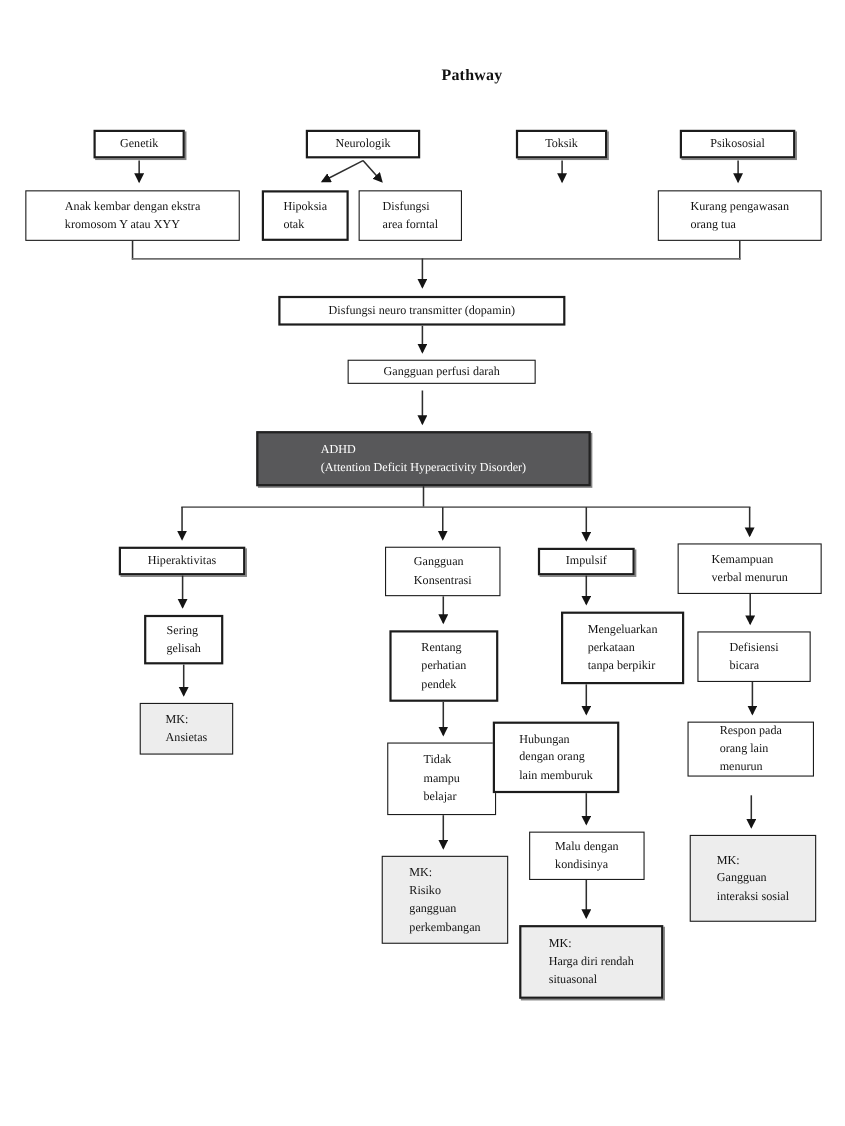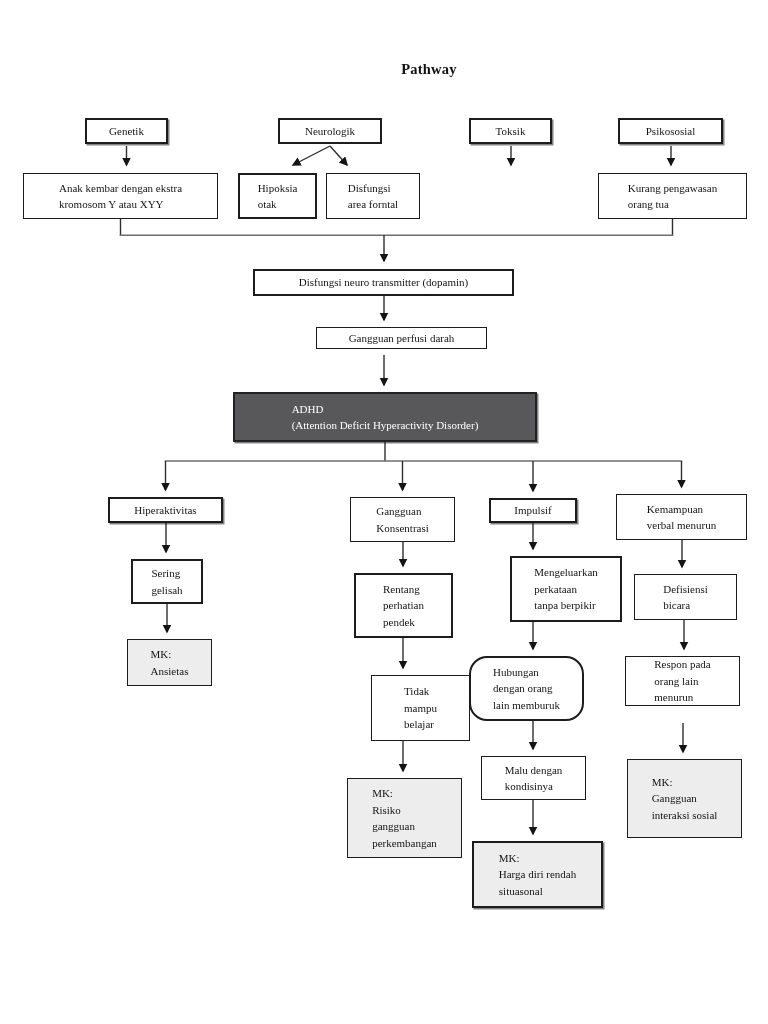--- a/index.html
+++ b/index.html
@@ -91,32 +91,32 @@
 verbal menurun</div>
 
   <div class="node b2" style="left:131px;top:559px;width:72px;height:45px;">Sering
 gelisah</div>
   <div class="node mk" style="left: 127px; top: 639px; width: 85px; height: 47px; background: rgb(237, 237, 237);">MK:
 Ansietas</div>
 
   <div class="node b3" style="left:354px;top:573px;width:99px;height:65px;">Rentang
 perhatian
 pendek</div>
-  <div class="node" style="left:371px;top:675px;width:99px;height:66px;">Tidak
+  <div class="node" style="left:352px;top:675px;width:99px;height:66px;">Tidak
 mampu
 belajar</div>
   <div class="node mk" style="left: 347px; top: 778px; width: 115px; height: 80px; background: rgb(237, 237, 237);">MK:
 Risiko
 gangguan
 perkembangan</div>
 
   <div class="node b3" style="left:478px;top:556px;width:112px;height:66px;margin-left:32px;">Mengeluarkan
 perkataan
 tanpa berpikir</div>
-  <div class="node b2" style="left:469px;top:656px;width:115px;height:65px;border-radius:18px;">Hubungan
+  <div class="node b2" style="left:448px;top:656px;width:115px;height:65px;">Hubungan
 dengan orang
 lain memburuk</div>
   <div class="node" style="left:481px;top:756px;width:105px;height:44px;">Malu dengan
 kondisinya</div>
   <div class="node b2 mk sh" style="left: 472px; top: 841px; width: 131px; height: 67px; background: rgb(237, 237, 237);">MK:
 Harga diri rendah
 situasonal</div>
 
   <div class="node" style="left:634px;top:574px;width:103px;height:46px;">Defisiensi
 bicara</div>

